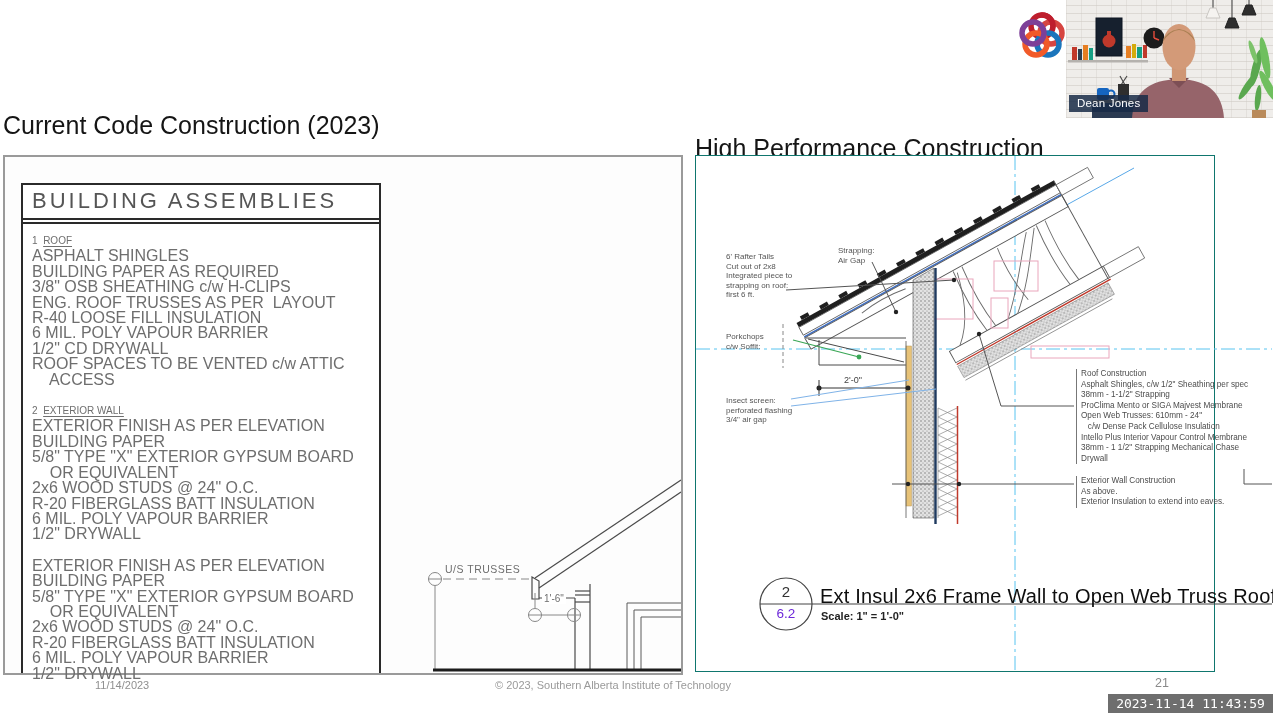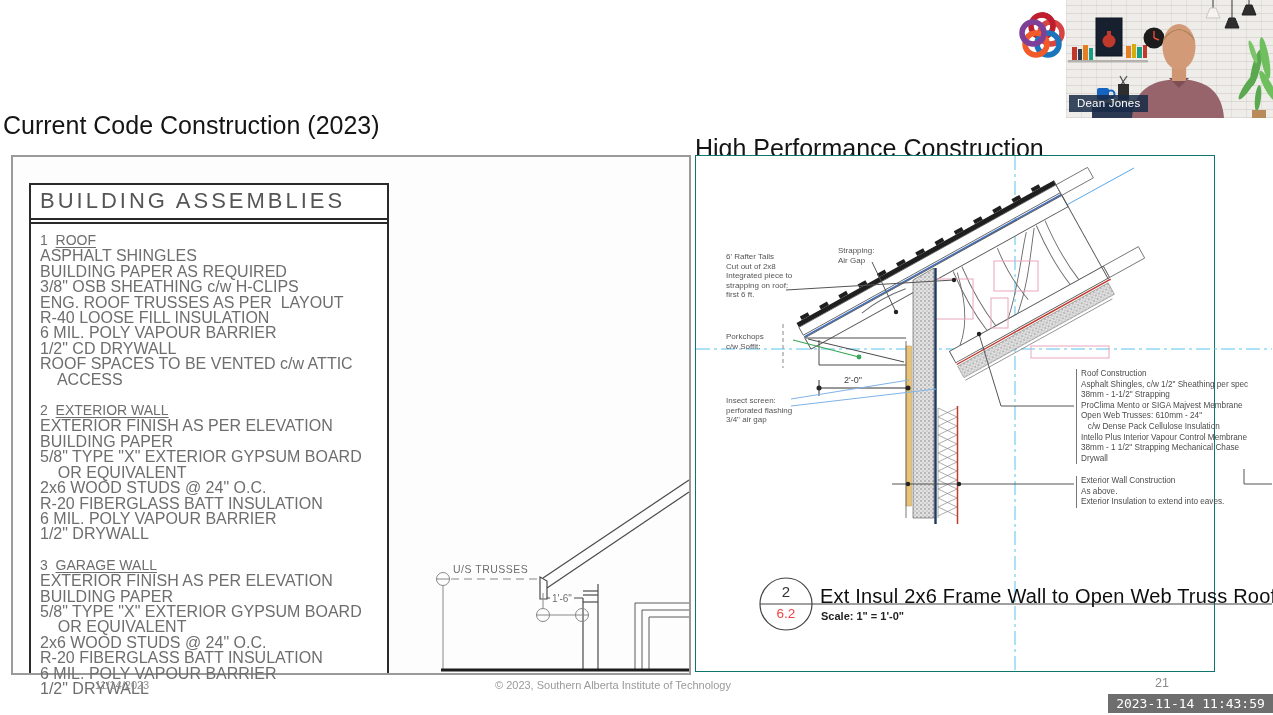--- a/index.html
+++ b/index.html
@@ -26,43 +26,43 @@
         #efedea;}
   .cam svg{position:absolute;left:0;top:0;}
   .nametag{position:absolute;left:3px;top:95px;padding:2px 8px 3px 8px;background:rgba(23,42,71,.85);
        color:#fff;font-weight:400;font-size:11.5px;letter-spacing:.2px;}
   
   .sub-hd{position:absolute;top:111px;font-size:25px;font-weight:500;color:#151515;text-align:left;}
   .sub-hd.left{left:3px;width:680px;}
   .sub-hd.right{left:695px;width:578px;margin-top:23px;}
   
   .lpanel{position:absolute;left:3px;top:155px;width:680px;height:520px;background:#fdfdfd;
-       border:2px solid #9a9a9a;box-sizing:border-box;margin-left:8px;}
+       border:2px solid #9a9a9a;box-sizing:border-box;}
   .sheet{position:absolute;left:16px;top:26px;width:360px;bottom:0;border:2px solid #2a2a2a;
        border-bottom:none;box-sizing:border-box;background:#fff;}
   .sheet-title{height:30px;border-bottom:2px solid #2a2a2a;font-size:22px;letter-spacing:3px;
        color:#555;padding:3px 0 0 9px;}
   .sheet-title2{height:2px;border-bottom:2px solid #2a2a2a;}
   .sheet-body{padding:9px 4px 0 9px;color:#6e6e6e;}
-  .asm-head{font-size:14px;line-height:15.4px;white-space:pre;}
+  .asm-head{font-size:10px;line-height:15.4px;white-space:pre;}
   .asm-head .und{text-decoration:underline;text-underline-offset:2px;}
   .asm-body{font-size:16px;line-height:15.4px;white-space:pre;}
   .asm-gap{height:16px;}
   .lpanel svg{position:absolute;left:0;top:0;}
   .us-label{position:absolute;left:440px;top:406px;font-size:10.5px;color:#6e6e6e;letter-spacing:.5px;}
   .dim16{position:absolute;left:537px;top:436px;font-size:10px;color:#6e6e6e;background:#fff;padding:0 2px;}
   
   .rpanel{position:absolute;left:695px;top:155px;width:520px;height:517px;background:#ffffff;
        border:1px solid #0f766e;box-sizing:border-box;}
   .rpanel svg{position:absolute;left:0;top:0;}
   .anno{position:absolute;font-size:8px;line-height:9.6px;color:#555;white-space:pre;}
   .anno.block{font-size:8.2px;line-height:10.6px;border-left:1px solid #777;padding-left:4px;color:#4c4c4c;}
   .dim20{position:absolute;left:148px;top:219px;font-size:9px;color:#444;}
   .tb-num{position:absolute;left:62px;top:427px;width:56px;text-align:center;font-size:15px;color:#333;}
-  .tb-sheet{position:absolute;left:62px;top:450px;width:56px;text-align:center;font-size:13.5px;color:#ef4444;}
+  .tb-sheet{position:absolute;left:62px;top:450px;width:56px;text-align:center;font-size:13.5px;color:#6d28d9;}
   .tb-title{position:absolute;left:124px;top:429px;font-size:20px;font-weight:500;color:#0e0e0e;
        letter-spacing:.2px;white-space:nowrap;}
   .tb-scale{position:absolute;left:125px;top:454px;font-size:11px;font-weight:700;color:#222;}
   
   .ft-date{position:absolute;left:95px;top:679px;font-size:11px;color:#8f8f8f;}
   .ft-copy{position:absolute;left:0;top:679px;width:1226px;text-align:center;font-size:11px;color:#9a9a9a;}
   .ft-page{position:absolute;left:1155px;top:676px;font-size:12.5px;color:#8a8a8a;}
   .ft-time{position:absolute;left:1108px;top:694px;right:0;height:19px;line-height:19px;background:#6e6e6e;
        color:#fff;font-family:"DejaVu Sans Mono",monospace;font-size:13px;text-align:center;}
 </style>
@@ -176,21 +176,20 @@
         <div class="asm-head"><span>2</span>  <span class="und">EXTERIOR WALL</span></div>
         <div class="asm-body">EXTERIOR FINISH AS PER ELEVATION
 BUILDING PAPER
 5/8" TYPE "X" EXTERIOR GYPSUM BOARD
     OR EQUIVALENT
 2x6 WOOD STUDS @ 24" O.C.
 R-20 FIBERGLASS BATT INSULATION
 6 MIL. POLY VAPOUR BARRIER
 1/2" DRYWALL</div>
         <div class="asm-gap"></div>
-        <div class="asm-head"><span>3</span>  <span class="und">GARAGE WALL</span></div>
         <div class="asm-body">EXTERIOR FINISH AS PER ELEVATION
 BUILDING PAPER
 5/8" TYPE "X" EXTERIOR GYPSUM BOARD
     OR EQUIVALENT
 2x6 WOOD STUDS @ 24" O.C.
 R-20 FIBERGLASS BATT INSULATION
 6 MIL. POLY VAPOUR BARRIER
 1/2" DRYWALL</div>
       </div>
     </div>

